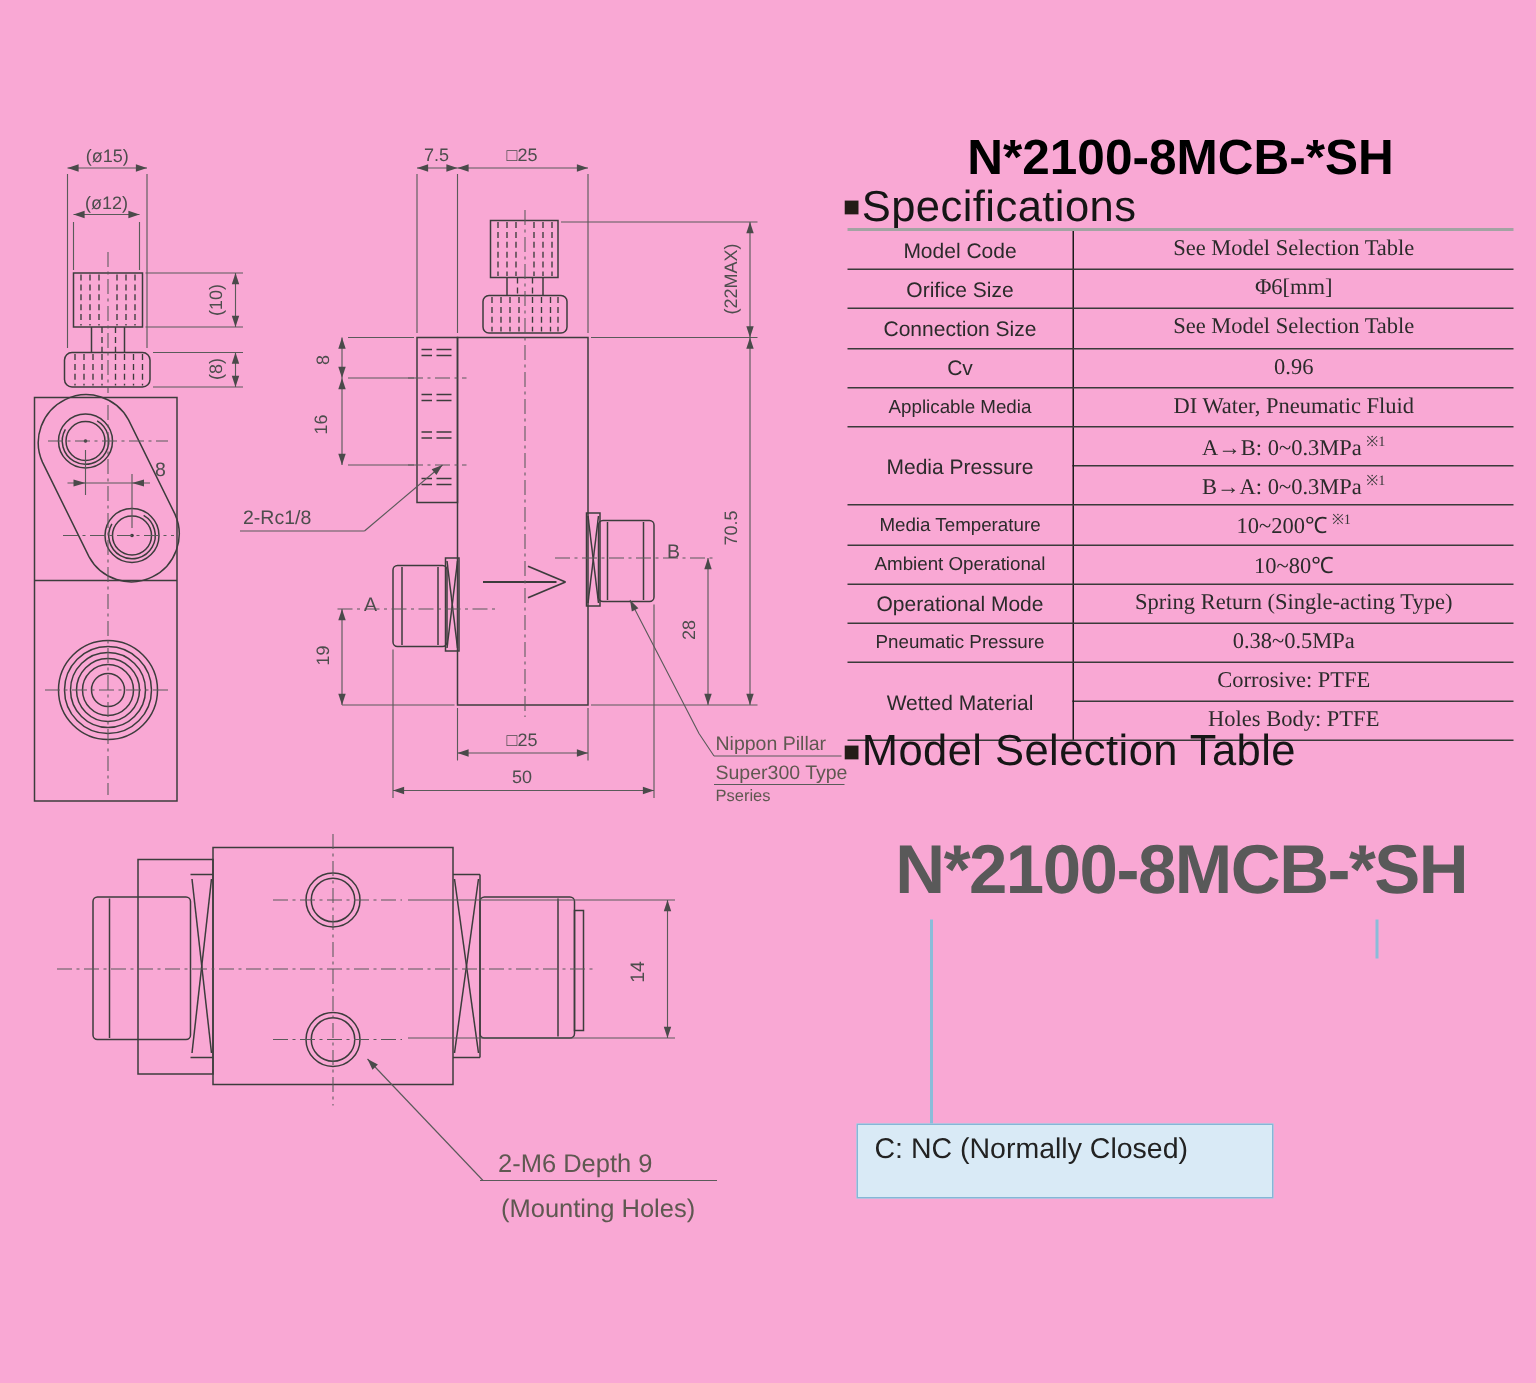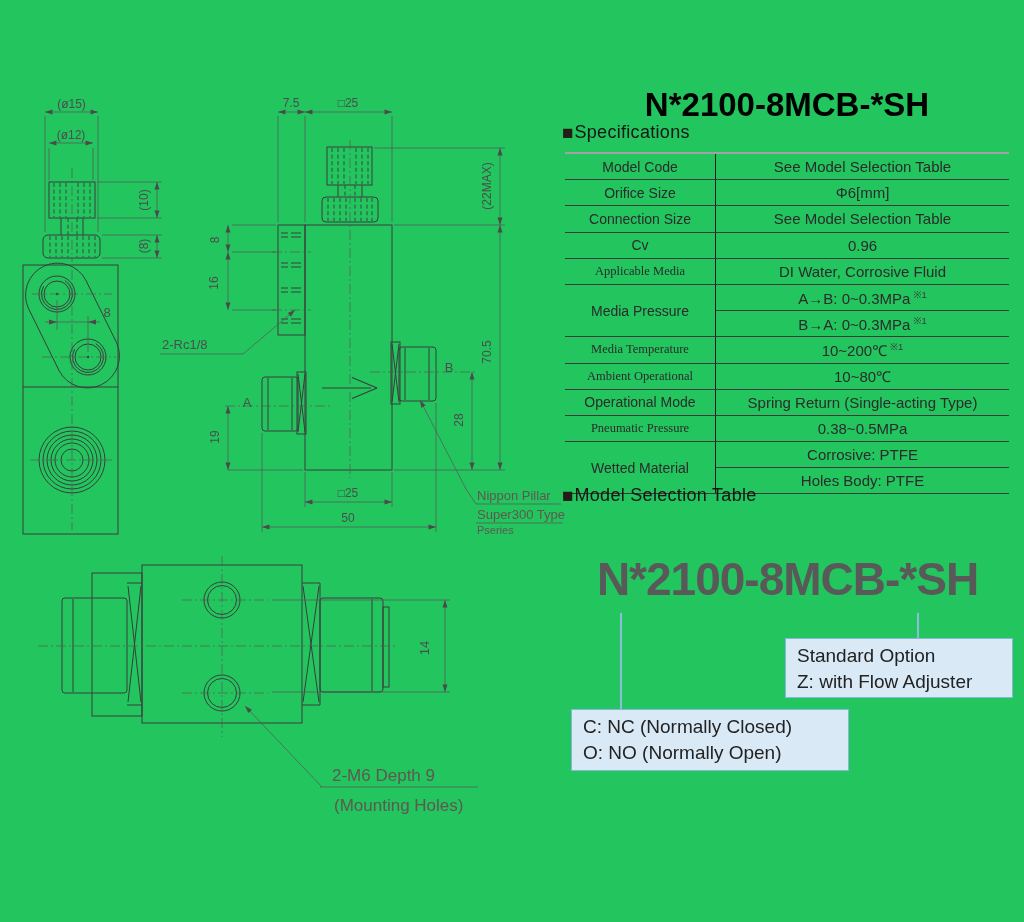--- a/index.html
+++ b/index.html
@@ -1,56 +1,56 @@
 <!DOCTYPE html>
 <html><head>
 <meta charset="utf-8">
 <style>
   html,body{margin:0;padding:0;background:#fff;}
-  #page{position:relative;width:1024px;height:922px;background:#22c55e;overflow:hidden;
+  #page{position:relative;width:1024px;height:922px;background:#f9a8d4;overflow:hidden;
         font-family:"Liberation Sans",sans-serif;color:#1a1a1a;}
   svg{position:absolute;overflow:visible;}
   svg text{font-family:"Liberation Sans",sans-serif;}
   .obj{stroke:#3c3c3c;stroke-width:1;fill:none;}
   .objd{stroke:#3c3c3c;stroke-width:0.9;fill:none;stroke-dasharray:4 2.6;}
   .cl{stroke:#5a5a5a;stroke-width:0.7;fill:none;stroke-dasharray:10 3 2 3;}
   .dl{stroke:#5a5a5a;stroke-width:0.75;fill:none;}
   .dimtxt{font-size:12px;fill:#4d4d4d;}
   .dimtxt2{font-size:13px;fill:#4d4d4d;}
   .notetxt{font-size:13px;fill:#5f5851;}
   .notetxt-lg{font-size:17px;fill:#5f5851;}
   .notetxt-sm{font-size:11px;fill:#5f5851;}
   .arrfill{fill:#4a4a4a;stroke:none;}
 
   .page-title{position:absolute;left:565px;top:86px;width:444px;text-align:center;
               font-size:33px;font-weight:bold;letter-spacing:0px;color:#000;}
   .sec-head{position:absolute;display:flex;align-items:center;color:#161616;}
   .sec-head .sq{font-size:19px;line-height:1;margin-right:1px;color:#241c17;}
-  .sec-head .tx{font-size:18px;font-weight:500;letter-spacing:0.3px;}
+  .sec-head .tx{font-size:29px;font-weight:500;letter-spacing:0.3px;}
   #spec-head{left:562px;top:122px;}
   #msel-head{left:562px;top:485px;}
 
   table.spec{position:absolute;left:565px;top:152px;width:444px;border-collapse:collapse;
              border-top:2px solid #a3a3a3;table-layout:fixed;}
   table.spec td{border-bottom:1px solid #3a3a3a;height:25.2px;padding:0 2px;text-align:center;
                 vertical-align:middle;overflow:hidden;white-space:nowrap;}
   table.spec td.lbl{width:146px;border-right:1.2px solid #1a1a1a;font-size:14px;color:#2b2b2b;}
-  table.spec td.lbl.sm{font-size:12.5px;font-family:Liberation Serif, serif;}
-  table.spec td.val{font-size:15px;color:#2b2b2b;}
+  table.spec td.lbl.sm{font-size:12.5px;}
+  table.spec td.val{font-size:15px;color:#2b2b2b;font-family:Liberation Serif, serif;}
   .note{font-size:9.5px;vertical-align:super;margin-left:3px;color:#3a3a3a;}
 
   .model-code{position:absolute;left:565px;top:552px;width:445px;text-align:center;
               font-size:46px;font-weight:bold;color:#595959;letter-spacing:-1px;}
   .leader{position:absolute;width:1.5px;background:#8bbcd9;}
   #leader-type{left:620px;top:613px;height:137px;}
   #leader-option{left:917px;top:613px;height:26px;}
   .callout{position:absolute;background:#d9eaf6;border:1px solid #85b7d7;box-sizing:border-box;
            padding:4px 11px;font-size:19px;line-height:1.35;color:#222;}
   #option-box{left:785px;top:638px;width:228px;height:60px;}
-  #type-box{left:571px;top:709px;width:278px;height:62px;}
+  #type-box{left:571px;top:749px;width:278px;height:50px;}
 </style>
 </head>
 <body>
 
 <div id="page">
 
   <svg style="left:0;top:55px;" width="200" height="485" viewBox="0 55 200 485">
     <defs>
       <marker id="arr1" viewBox="0 0 10 10" refX="9.5" refY="5" markerWidth="11" markerHeight="11" orient="auto-start-reverse">
         <path d="M0.5,2 L9.5,5 L0.5,8 Z" class="arrfill"></path>
@@ -328,21 +328,21 @@
     <tr>
       <td class="lbl">Connection Size</td>
       <td class="val">See Model Selection Table</td>
     </tr>
     <tr>
       <td class="lbl">Cv</td>
       <td class="val">0.96</td>
     </tr>
     <tr>
       <td class="lbl sm">Applicable Media</td>
-      <td class="val">DI Water, Corrosive Fluid</td>
+      <td class="val">DI Water, Pneumatic Fluid</td>
     </tr>
     <tr>
       <td class="lbl" rowspan="2">Media Pressure</td>
       <td class="val">
         <span>A→B: 0~0.3MPa</span><span class="note">※1</span>
       </td>
     </tr>
     <tr>
       <td class="val">
         <span>B→A: 0~0.3MPa</span><span class="note">※1</span>
@@ -379,23 +379,18 @@
   <div class="sec-head" id="msel-head">
     <span class="sq">■</span>
     <span class="tx">Model Selection Table</span>
   </div>
 
   <div class="model-code">N*2100-8MCB-*SH</div>
 
   <div class="leader" id="leader-type"></div>
   <div class="leader" id="leader-option"></div>
 
-  <div class="callout" id="option-box">
-    <div>Standard Option</div>
-    <div>Z: with Flow Adjuster</div>
-  </div>
 
   <div class="callout" id="type-box">
     <div>C: NC (Normally Closed)</div>
-    <div>O: NO (Normally Open)</div>
   </div>
 
 </div>
 
 </body></html>

